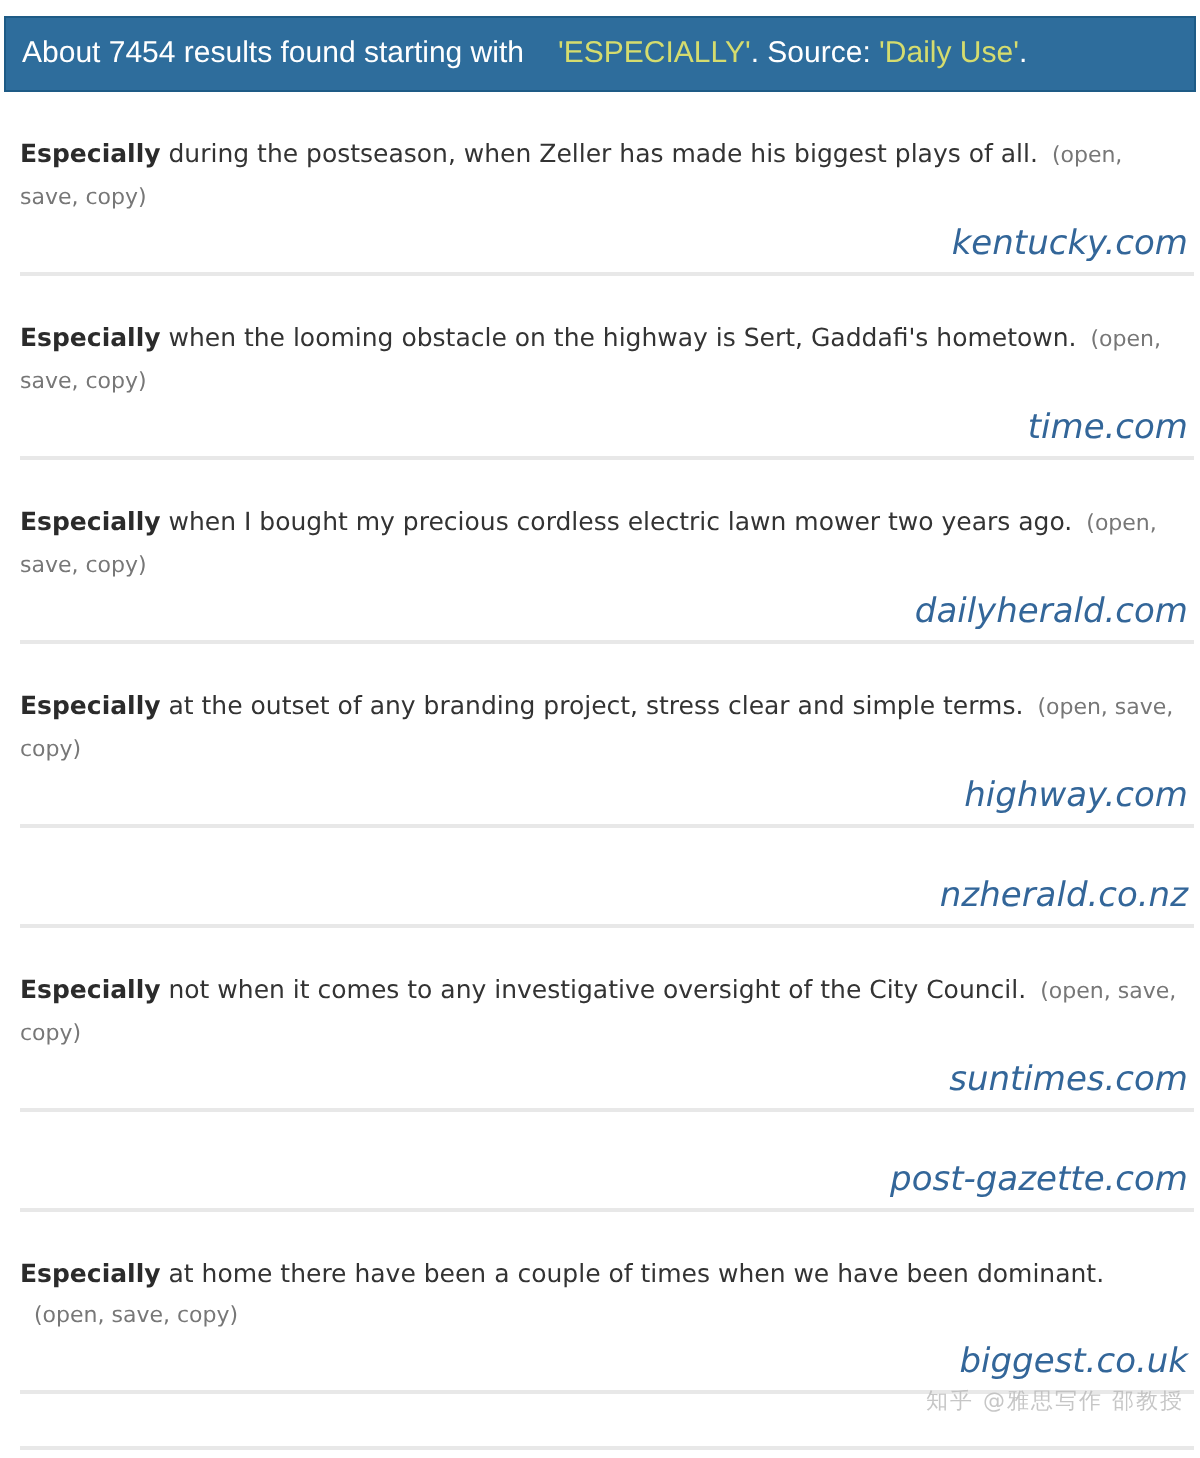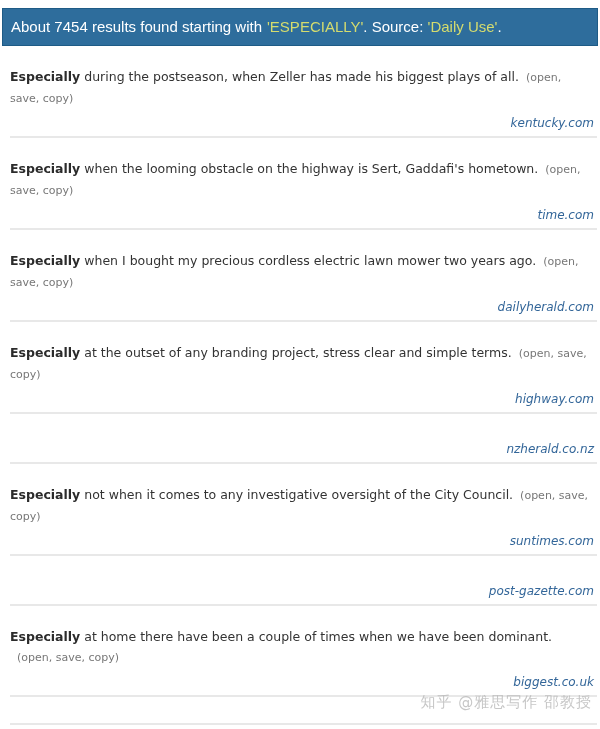--- a/index.html
+++ b/index.html
@@ -13,21 +13,21 @@
   .header-bar{
     margin:8px 2px 0 2px;
     height:36px;line-height:36px;
     background:#2E6D9C;
     border:1px solid #1E5B86;
     padding:0 8px;
     font-family:"Liberation Sans", sans-serif;
     font-size:15px;color:#ffffff;
     white-space:nowrap;overflow:hidden;
   }
-  .header-bar .kw{color:#D5DC6E;margin-left:5px;}
+  .header-bar .kw{color:#D5DC6E;margin-left:17px;}
   .header-bar .src{color:#D5DC6E;}
   
   .results{margin:0 3px 0 10px;}
   .entry{
     padding:21px 0 5px 0;
     border-bottom:2px solid #E8E8E8;
   }
   .sentence{
     margin:0;
     font-size:12.5px;line-height:20px;color:#333333;
@@ -36,27 +36,27 @@
   .sentence b{font-weight:bold;color:#2b2b2b;}
   .actions{
     font-size:11px;color:#777777;margin-left:7px;
     cursor:pointer;
   }
   .domain-line{
     text-align:right;margin-top:3px;height:19px;line-height:19px;
     padding-right:3px;
   }
   .domain-line a{
-    font-size:12px;font-style:italic;color:#336699;text-decoration:none;
+    font-size:17px;font-style:italic;color:#336699;text-decoration:none;
     cursor:pointer;
   }
   
   .watermark{
     position:absolute;right:8px;top:693px;
-    font-size:15px;color:#b9b9b9;opacity:0.8;
+    font-size:11px;color:#b9b9b9;opacity:0.8;
     letter-spacing:1px;white-space:nowrap;
     pointer-events:none;
   }
 </style>
 </head>
 <body>
 
 <div class="header-bar">
   <span>About 7454 results found starting with</span><span class="kw">'ESPECIALLY'</span><span>. Source: </span><span class="src">'Daily Use'</span><span>.</span>
 </div>

